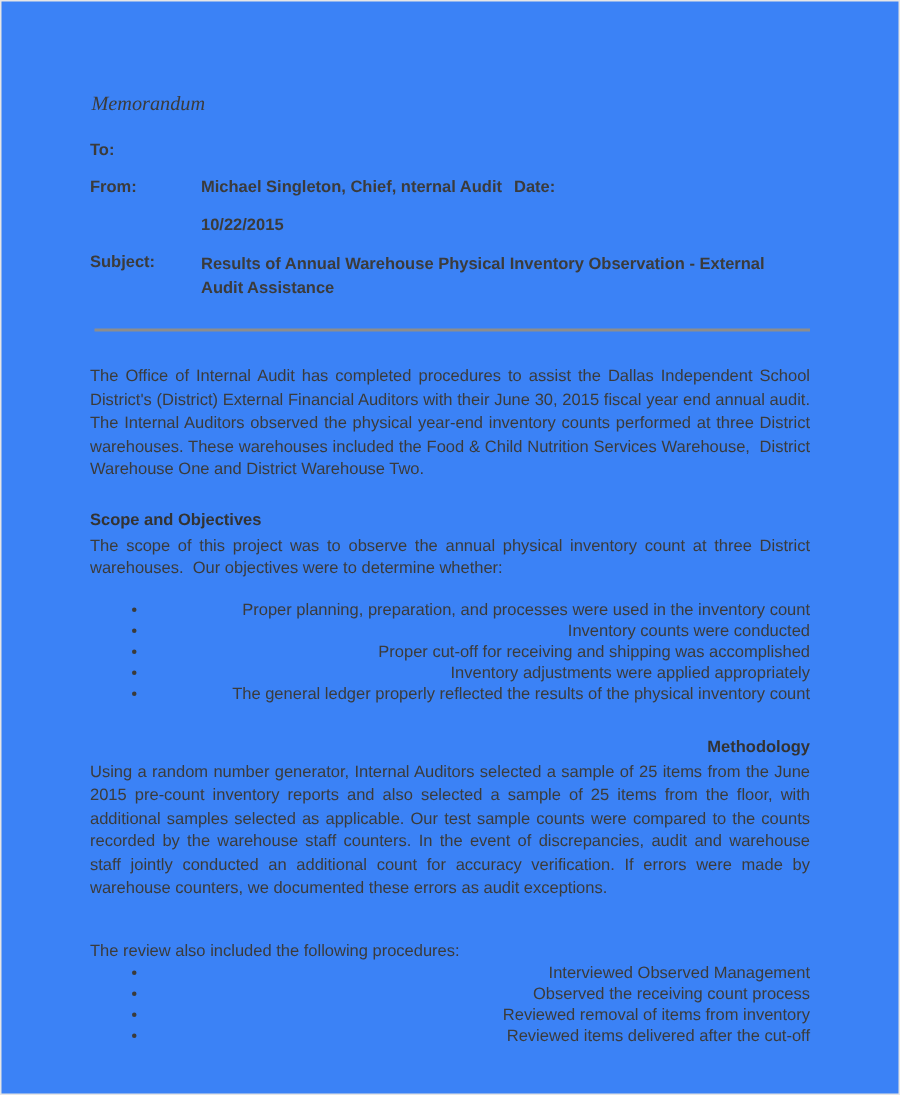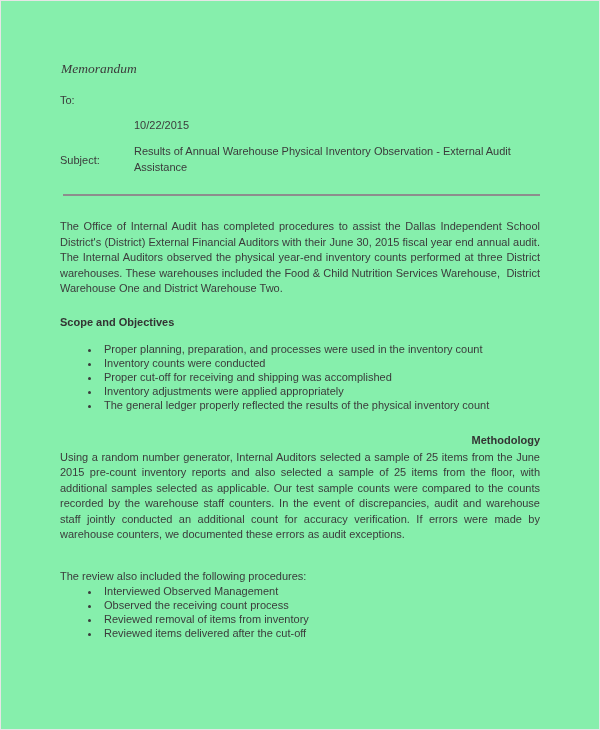--- a/index.html
+++ b/index.html
@@ -1,35 +1,35 @@
 <!DOCTYPE html>
 <html><head>
 <meta charset="utf-8">
 <style>
   html, body { margin: 0; padding: 0; background: #ffffff; }
   .page {
     position: relative;
     width: 600px;
     height: 730px;
     box-sizing: border-box;
-    background: #86efac;
+    background: #3b82f6;
     border: 1px solid #e6e6e6;
     padding: 60px 59px 0 59px;
     font-family: "Liberation Sans", "DejaVu Sans", sans-serif;
     font-size: 11px;
     color: #3b3b3b;
     overflow: hidden;
   }
   .memo-title {
     font-family: "Liberation Serif", "DejaVu Serif", serif;
     font-style: italic;
     font-size: 13.5px;
     margin: 0 0 17px 1px;
   }
-  .hrow { display: flex; margin-bottom: 13px; align-items: center; }
+  .hrow { display: flex; margin-bottom: 13px; align-items: flex-start; font-weight: bold; }
   .hrow .label { width: 74px; flex: none; }
   .hrow .value { flex: 1 1 auto; }
   .subject-value { max-width: 392px; line-height: 15.5px; }
   .date-label { margin-left: 8px; }
   .rule {
     border: none;
     border-top: 2px solid #8d8d8d;
     margin: 19px 0 0 3px;
     width: 477px;
   }
@@ -46,55 +46,61 @@
     color: #333333;
     margin: 18px 0 0 0;
     line-height: 15px;
   }
   h3.heading.methodology { margin-top: 20px; text-align: right; }
   ul.bullets {
     margin: 12px 0 0 0;
     padding: 0 0 0 41px;
     list-style-type: disc;
     line-height: 14.2px;
+    text-align: right;
   }
   ul.bullets li { padding-left: 3px; margin: 0; }
   ul.bullets.review { margin-top: 1px; line-height: 13.9px; }
   p.review-intro {
     margin: 26px 0 0 0;
     line-height: 15.5px;
   }
 </style>
 </head>
 <body>
 
 <div class="page">
 
   <div class="memo-title">Memorandum</div>
 
   <div class="hrow">
     <span class="label">To:</span>
   </div>
 
+  <div class="hrow">
+    <span class="label">From:</span>
+    <span class="value"><span>Michael Singleton, Chief, nternal Audit</span><span class="date-label">Date:</span></span>
+  </div>
 
   <div class="hrow">
     <span class="label"></span>
     <span class="value">10/22/2015</span>
   </div>
 
   <div class="hrow">
     <span class="label">Subject:</span>
     <span class="value subject-value">Results of Annual Warehouse Physical Inventory Observation - External Audit Assistance</span>
   </div>
 
   <hr class="rule">
 
   <p class="body">The Office of Internal Audit has completed procedures to assist the Dallas Independent School District's (District) External Financial Auditors with their June 30, 2015 fiscal year end annual audit. The Internal Auditors observed the physical year-end inventory counts performed at three District warehouses. These warehouses included the Food &amp; Child Nutrition Services Warehouse,  District Warehouse One and District Warehouse Two.</p>
 
   <h3 class="heading">Scope and Objectives</h3>
+  <p class="body after-heading">The scope of this project was to observe the annual physical inventory count at three District warehouses.  Our objectives were to determine whether:</p>
 
   <ul class="bullets">
     <li>Proper planning, preparation, and processes were used in the inventory count</li>
     <li>Inventory counts were conducted</li>
     <li>Proper cut-off for receiving and shipping was accomplished</li>
     <li>Inventory adjustments were applied appropriately</li>
     <li>The general ledger properly reflected the results of the physical inventory count</li>
   </ul>
 
   <h3 class="heading methodology">Methodology</h3>

